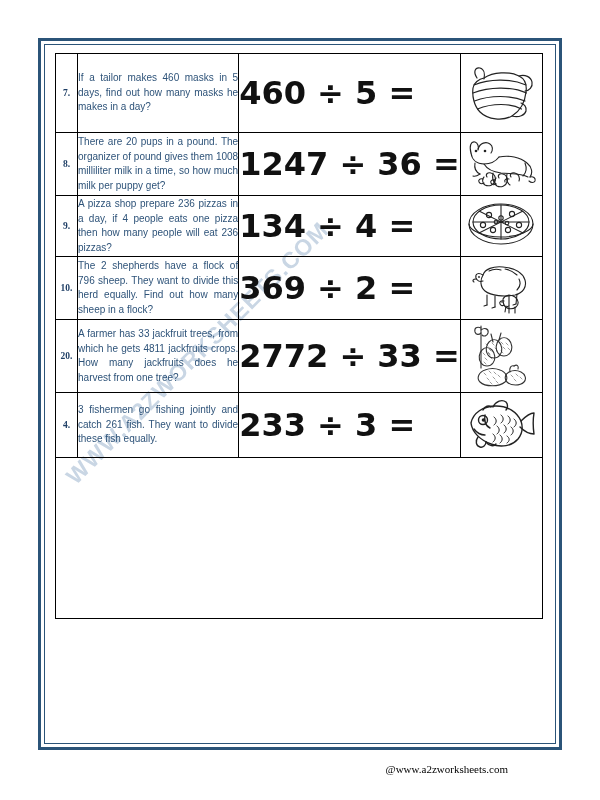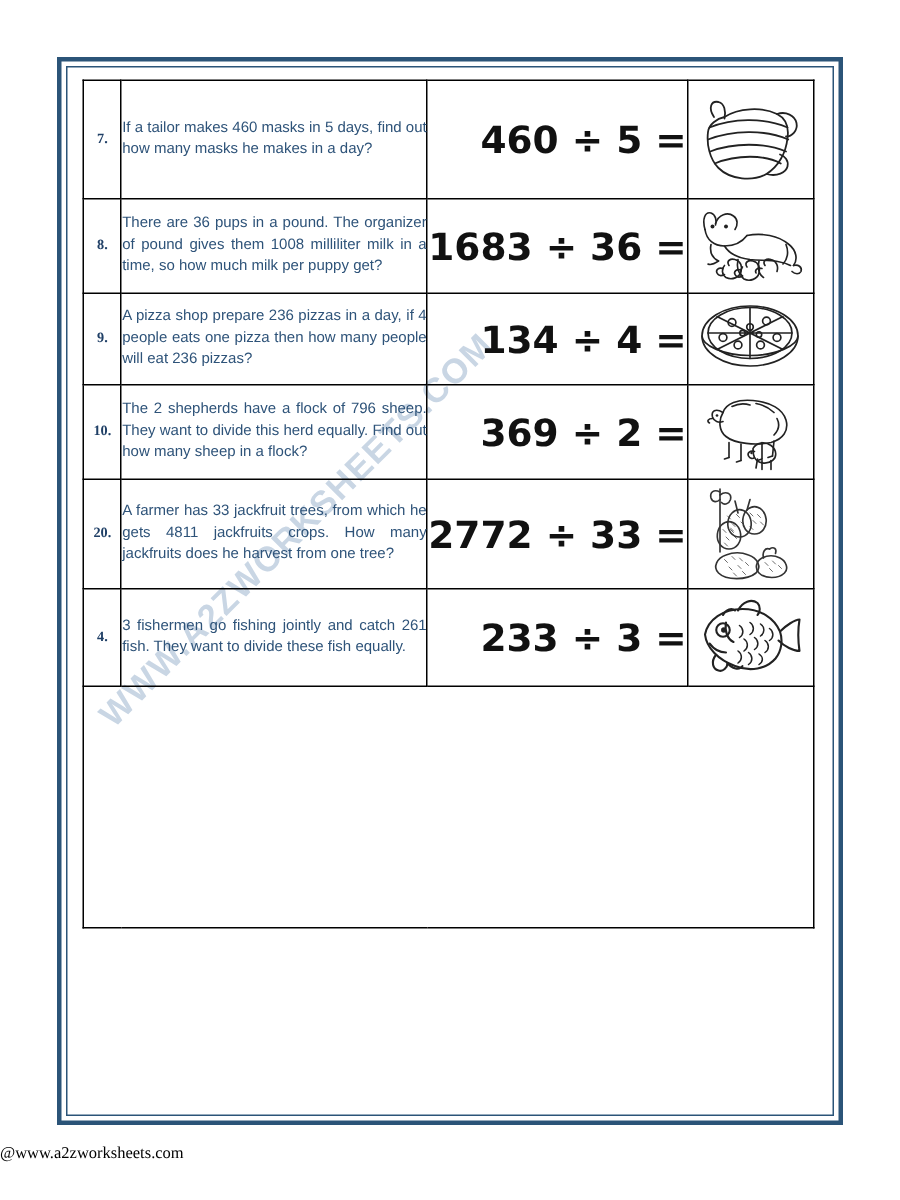--- a/index.html
+++ b/index.html
@@ -40,30 +40,30 @@
     font-size:9.5px;font-weight:bold;color:#1f3f66;
     font-family:"Liberation Serif",serif;
   }
   td.qtext{
     width:222px;padding:7px 9px 7px 9px;
     font-size:10px;line-height:1.45;color:#2e5379;
     text-align:justify;font-weight:400;
     font-family:"Liberation Sans",sans-serif;
   }
   td.eqn{
-    width:156px;text-align:right;
+    width:156px;text-align:left;
     font-family:"DejaVu Sans",sans-serif;
-    font-size:25px;font-weight:bold;color:#111;
+    font-size:32px;font-weight:bold;color:#111;
     letter-spacing:0px;white-space:nowrap;
   }
   td.pic{width:84px;text-align:center;}
   td.pic svg{display:block;margin:0 auto;}
   .blank-row td{height:160px;}
   .footer{
-    position:absolute;left:0;top:763px;width:508px;text-align:left;
+    position:absolute;left:0;top:763px;width:508px;text-align:right;
     font-family:"Liberation Serif",serif;font-size:11px;color:#000;
   }
 </style>
 </head>
 <body>
 
 <div class="page">
   <div class="page-inner"></div>
 
   <div class="watermark">
@@ -88,22 +88,22 @@
               <path d="M10 39 C26 33 48 32 63.5 39"></path>
               <path d="M11.5 47 C27 41 48 41 62 47"></path>
               <path d="M14.5 55 C29 49 48 49 58.5 55"></path>
             </g>
           </svg>
         </td>
       </tr>
 
       <tr>
         <td class="num">8.</td>
-        <td class="qtext">There are 36 pups in a pound. The organizer of pound gives them 1008 milliliter milk in a time, so how much milk per puppy get?</td>
-        <td class="eqn">1683 ÷ 36 =</td>
+        <td class="qtext">There are 20 pups in a pound. The organizer of pound gives them 1008 milliliter milk in a time, so how much milk per puppy get?</td>
+        <td class="eqn">1247 ÷ 36 =</td>
         <td class="pic">
           <svg width="76" height="62" viewBox="0 0 76 62">
             <g fill="none" stroke="#222" stroke-width="1.1" stroke-linecap="round" stroke-linejoin="round">
               <path d="M8 20 C6 13 8 8 12 9 C15 10 16 14 15 17"></path>
               <path d="M15 16 C17 10 23 8 27 11 C30 13 30 17 28 20"></path>
               <path d="M8 20 C9 27 14 31 21 31 C28 31 33 28 36 24"></path>
               <circle cx="13" cy="18" r="1.3" fill="#222" stroke="none"></circle>
               <circle cx="22" cy="18" r="1.3" fill="#222" stroke="none"></circle>
               <path d="M36 24 C46 22 57 24 64 30 C69 34 70 40 67 44"></path>
               <path d="M67 44 C70 43 73 45 72 48 C71 50 68 50 66 48"></path>

